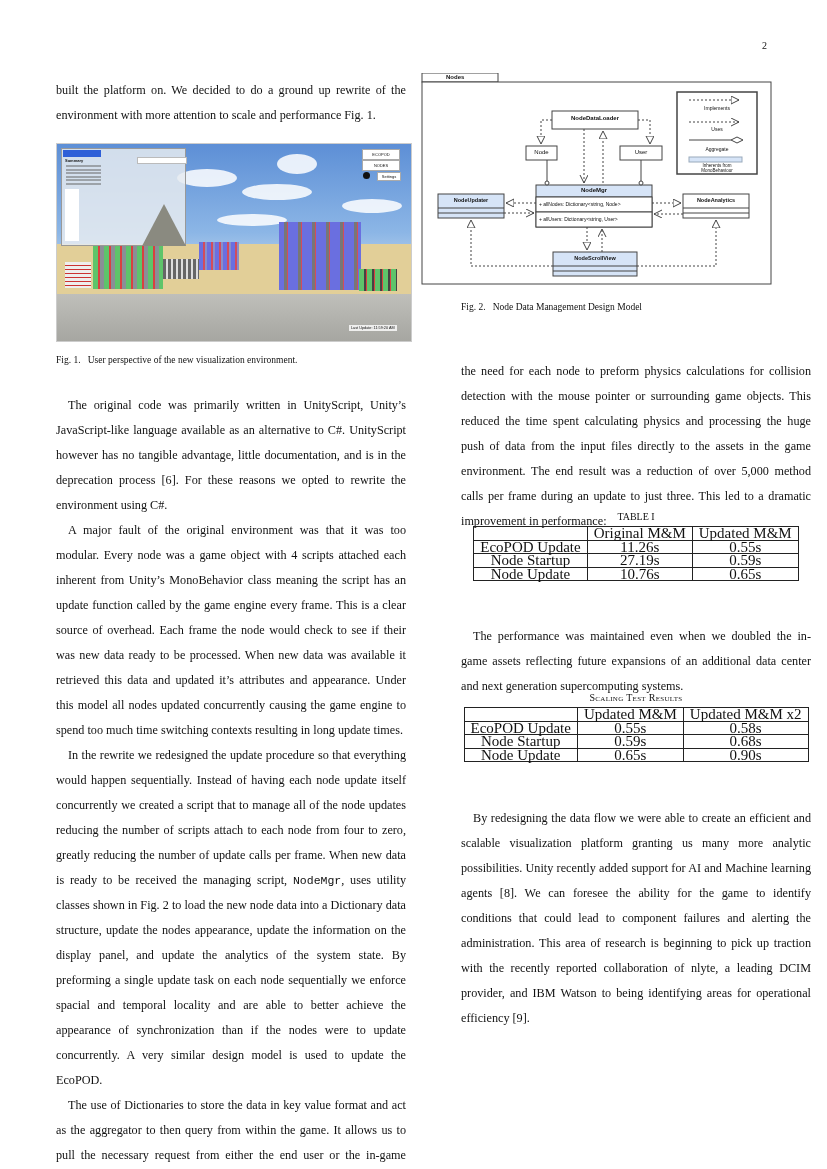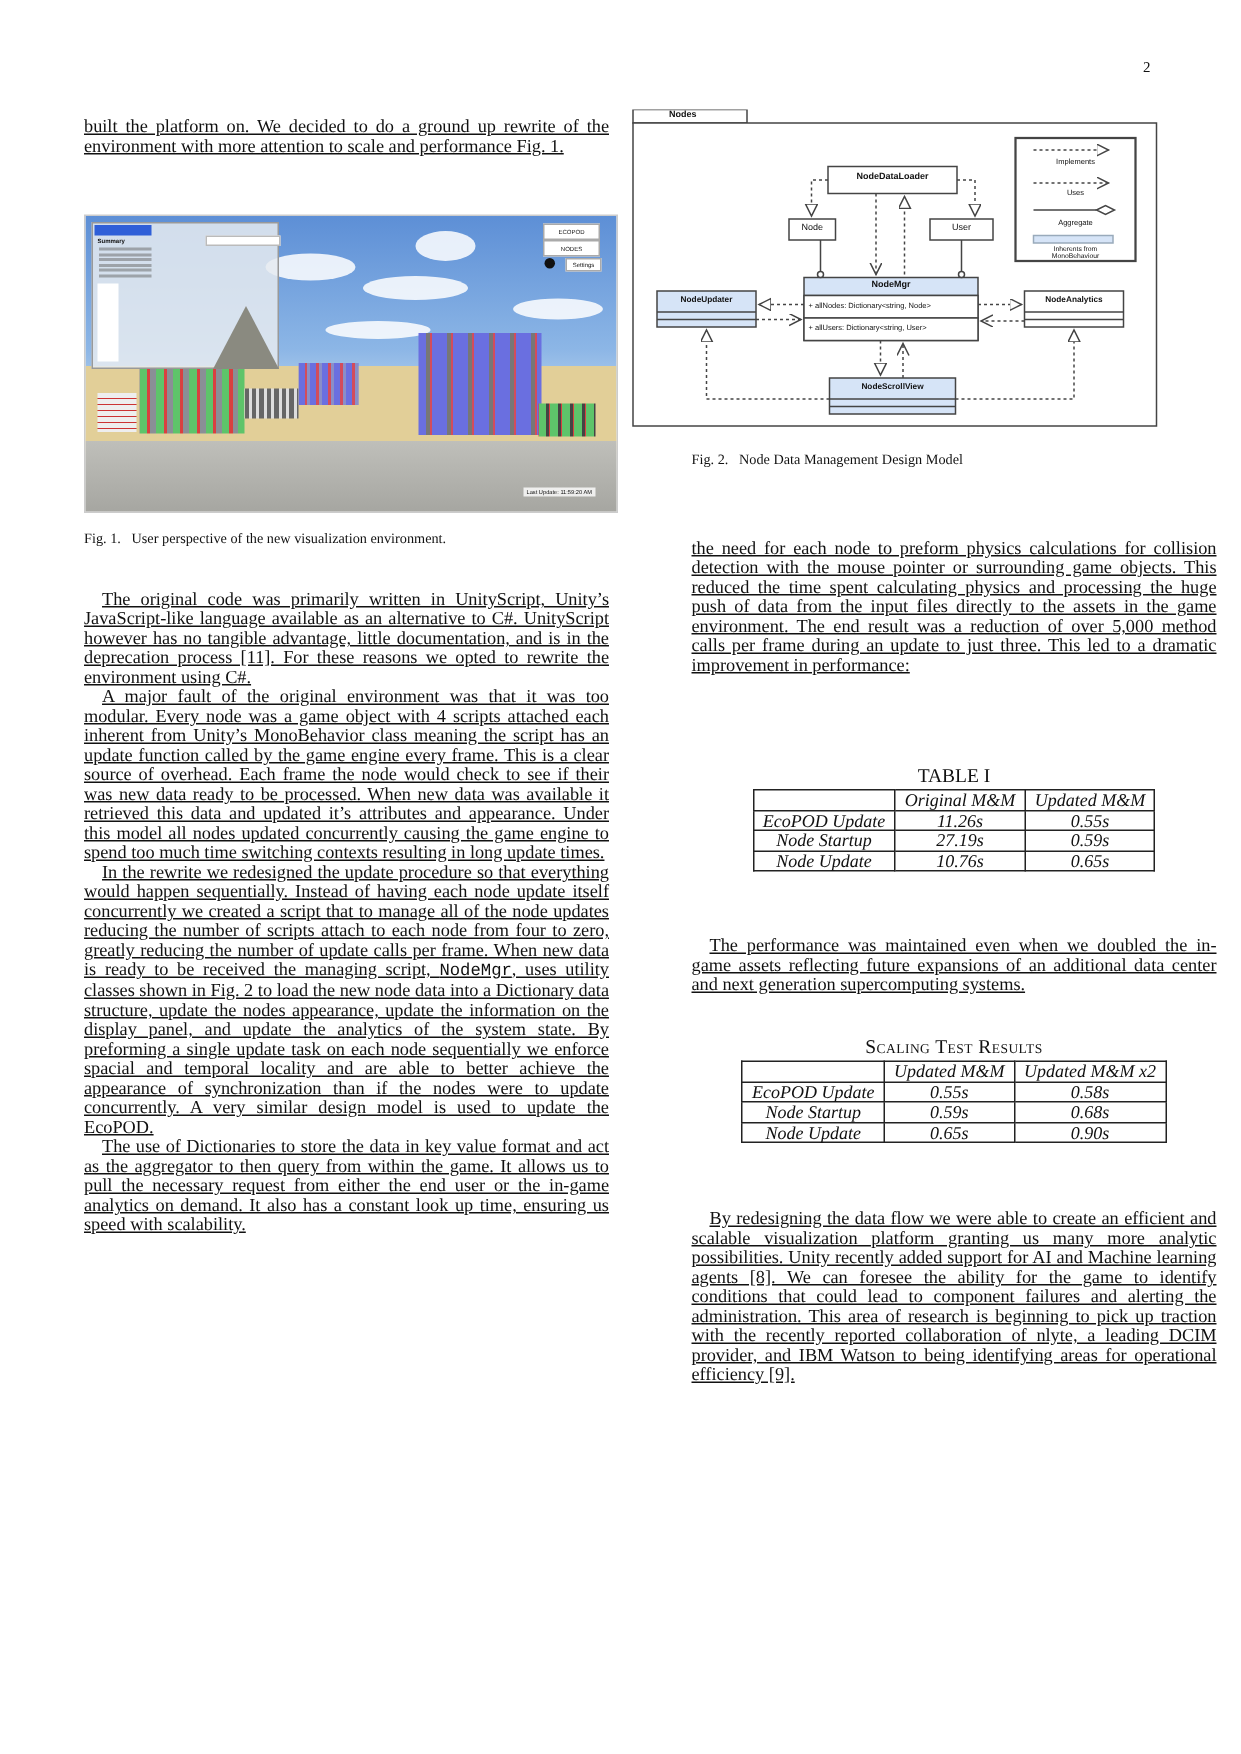--- a/index.html
+++ b/index.html
@@ -1,21 +1,21 @@
 <!DOCTYPE html>
 <html><head>
 <meta charset="utf-8">
 <style>
   html,body{margin:0;padding:0;background:#fff;}
   body{width:827px;height:1169px;position:relative;font-family:"Liberation Serif","DejaVu Serif",serif;color:#111;overflow:hidden;}
   .pagenum{position:absolute;top:40px;left:762px;font-size:10px;}
   .col{position:absolute;width:350px;}
   .col.left{left:56px;}
   .col.right{left:421px;margin-left:40px;}
-  p.body{margin:0;font-size:12.2px;line-height:13px;text-align:justify;hyphens:auto;text-decoration:underline;}
+  p.body{margin:0;font-size:12.2px;line-height:25px;text-align:justify;hyphens:auto;}
   p.ind{text-indent:12px;}
   .caption{font-size:9.5px;line-height:12px;}
   .mono{font-family:"Liberation Mono","DejaVu Sans Mono",monospace;font-size:11.5px;}
   
   .scene{position:absolute;left:56px;top:143px;width:354px;height:197px;overflow:hidden;background:linear-gradient(#5d8fd6 0%,#8cb6e6 45%,#cfe0f0 72%,#e9d9a8 76%,#c9c9c3 82%,#b9b9b3 100%);border:1px solid #ccc;}
   .cloud{position:absolute;background:#fff;border-radius:50%;opacity:.85;}
   .ground{position:absolute;left:0;top:150px;width:100%;height:47px;background:linear-gradient(#bfbfba,#a6a6a1);}
   .sand{position:absolute;left:0;top:100px;width:100%;height:50px;background:#e2cf98;}
   .rack{position:absolute;}
   .panel{position:absolute;left:4px;top:4px;width:123px;height:96px;background:rgba(230,235,240,.85);border:1px solid #999;}
@@ -25,23 +25,23 @@
   .panel .lines{position:absolute;left:4px;top:16px;width:35px;}
   .panel .lines div{height:2px;margin-bottom:1.5px;background:#666;opacity:.5;}
   .mountain{position:absolute;left:80px;top:55px;width:0;height:0;border-left:22px solid transparent;border-right:22px solid transparent;border-bottom:42px solid #8a8a80;}
   .searchbox{position:absolute;left:75px;top:8px;width:48px;height:5px;background:#fff;border:1px solid #bbb;font-size:3px;color:#aaa;}
   .ubtn{position:absolute;background:#fff;border:1px solid #aaa;font-family:"Liberation Sans",sans-serif;font-size:4px;text-align:center;line-height:9px;}
   .lastupd{position:absolute;left:292px;top:181px;font-family:"Liberation Sans",sans-serif;font-size:3.8px;background:rgba(255,255,255,.8);padding:1px 2px;}
   
   .diagram{position:absolute;left:421px;top:73px;width:351px;height:212px;}
   .diagram svg{position:absolute;left:0;top:0;}
   
-  .tbl-title{text-align:center;font-size:13px;line-height:12px;}
+  .tbl-title{text-align:center;font-size:10px;line-height:12px;}
   .sc{font-variant:small-caps;letter-spacing:.3px;}
-  table.data{border-collapse:collapse;margin:3px auto 0;font-size:12px;font-style:italic;}
+  table.data{border-collapse:collapse;margin:3px auto 0;font-size:15px;}
   table.data td{border:1px solid #222;padding:0 6px;text-align:center;line-height:12.5px;}
   table.data td.blank{border:1px solid #222;}
 </style>
 </head>
 <body>
 
 <div class="pagenum">2</div>
 
 <div class="col left" style="top:78px;">
   <p class="body">built the platform on. We decided to do a ground up rewrite of the environment with more attention to scale and performance Fig. 1.</p>
@@ -81,21 +81,21 @@
   <div style="position:absolute;left:306px;top:28px;width:7px;height:7px;border-radius:50%;background:#111;"></div>
   <div class="ubtn" style="left:320px;top:28px;width:22px;height:7px;line-height:7px;">Settings</div>
   <div class="lastupd">Last Update: 11:59:20 AM</div>
 </div>
 
 <div class="col left" style="top:354px;">
   <div class="caption"><span>Fig. 1.</span>&nbsp;&nbsp;&nbsp;<span>User perspective of the new visualization environment.</span></div>
 </div>
 
 <div class="col left" style="top:393px;">
-  <p class="body ind">The original code was primarily written in UnityScript, Unity’s JavaScript-like language available as an alternative to C#. UnityScript however has no tangible advantage, little documentation, and is in the deprecation process [11]. For these reasons we opted to rewrite the environment using C#.</p>
+  <p class="body ind">The original code was primarily written in UnityScript, Unity’s JavaScript-like language available as an alternative to C#. UnityScript however has no tangible advantage, little documentation, and is in the deprecation process [6]. For these reasons we opted to rewrite the environment using C#.</p>
   <p class="body ind">A major fault of the original environment was that it was too modular. Every node was a game object with 4 scripts attached each inherent from Unity’s MonoBehavior class meaning the script has an update function called by the game engine every frame. This is a clear source of overhead. Each frame the node would check to see if their was new data ready to be processed. When new data was available it retrieved this data and updated it’s attributes and appearance. Under this model all nodes updated concurrently causing the game engine to spend too much time switching contexts resulting in long update times.</p>
   <p class="body ind"><span>In the rewrite we redesigned the update procedure so that everything would happen sequentially. Instead of having each node update itself concurrently we created a script that to manage all of the node updates reducing the number of scripts attach to each node from four to zero, greatly reducing the number of update calls per frame. When new data is ready to be received the managing script, </span><span class="mono">NodeMgr</span><span>, uses utility classes shown in Fig. 2 to load the new node data into a Dictionary data structure, update the nodes appearance, update the information on the display panel, and update the analytics of the system state. By preforming a single update task on each node sequentially we enforce spacial and temporal locality and are able to better achieve the appearance of synchronization than if the nodes were to update concurrently. A very similar design model is used to update the EcoPOD.</span></p>
   <p class="body ind">The use of Dictionaries to store the data in key value format and act as the aggregator to then query from within the game. It allows us to pull the necessary request from either the end user or the in-game analytics on demand. It also has a constant look up time, ensuring us speed with scalability.</p>
 </div>
 
 <div class="diagram">
   <svg width="351" height="212" viewBox="0 0 351 212">
     <defs>
       <marker id="tri" markerWidth="10" markerHeight="10" refX="8" refY="4" orient="auto">
           <path d="M0,0 L8,4 L0,8 Z" fill="#fff" stroke="#444" stroke-width="1"></path>

